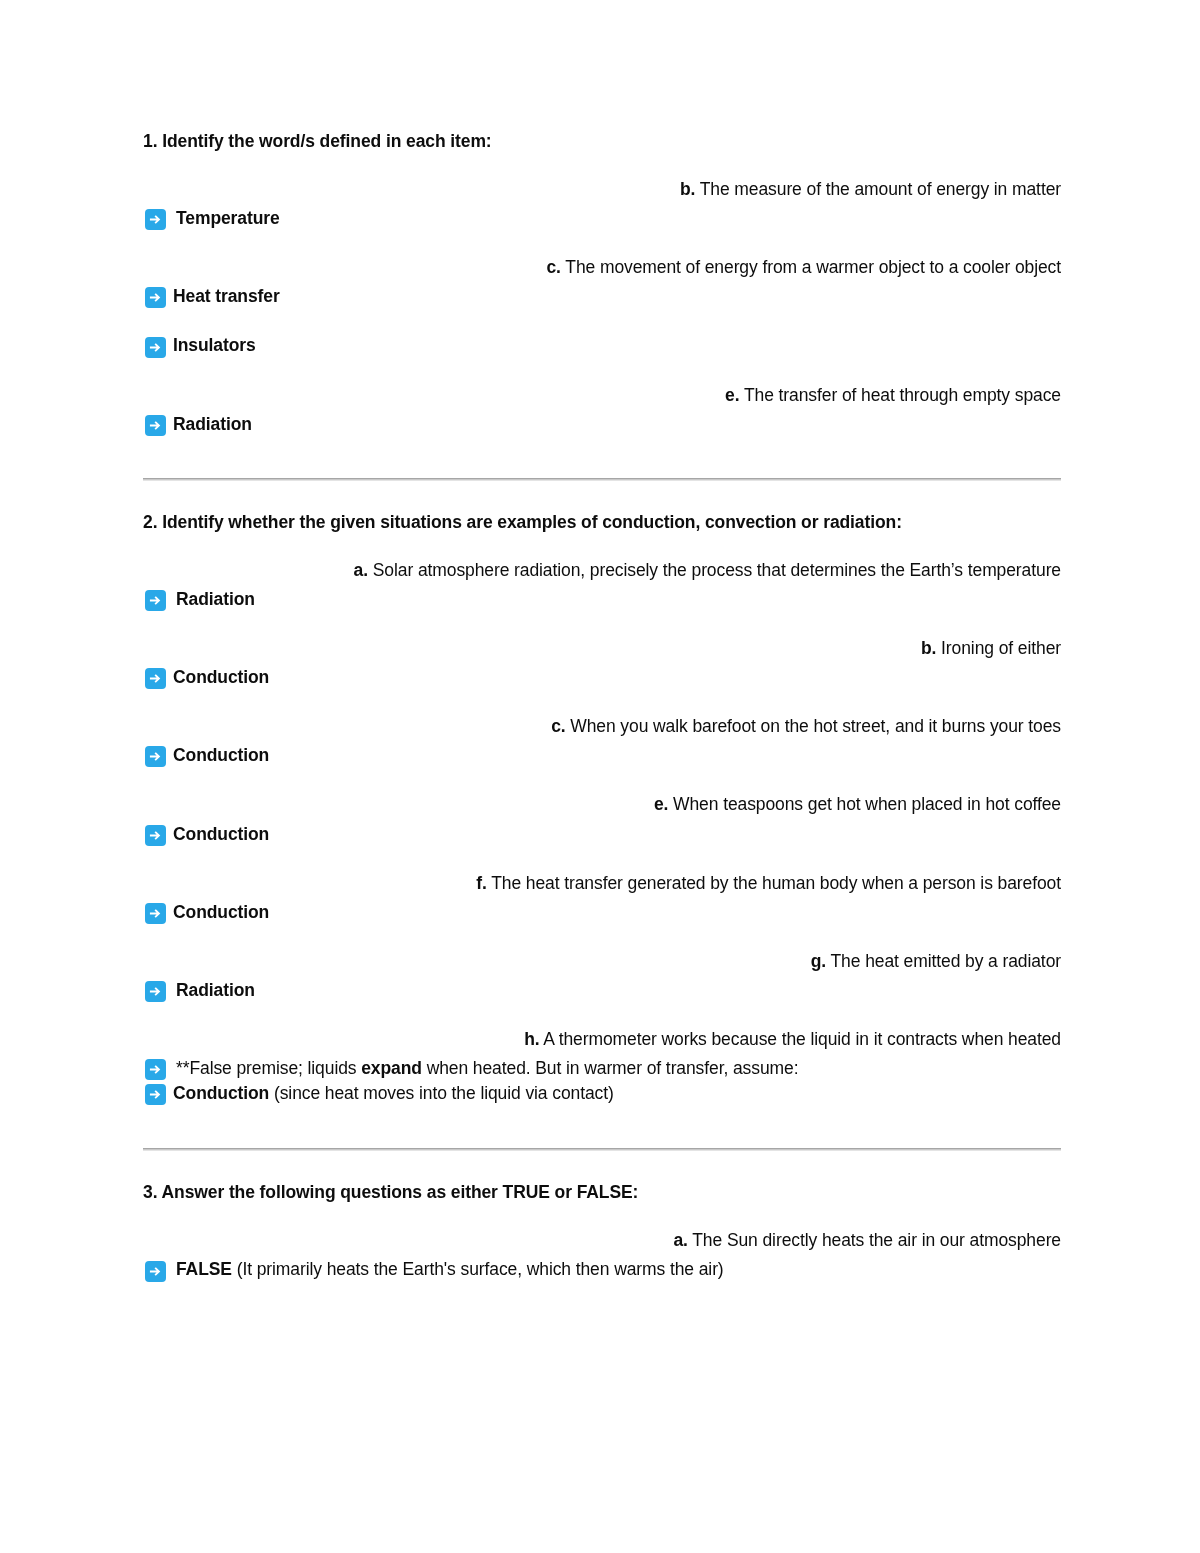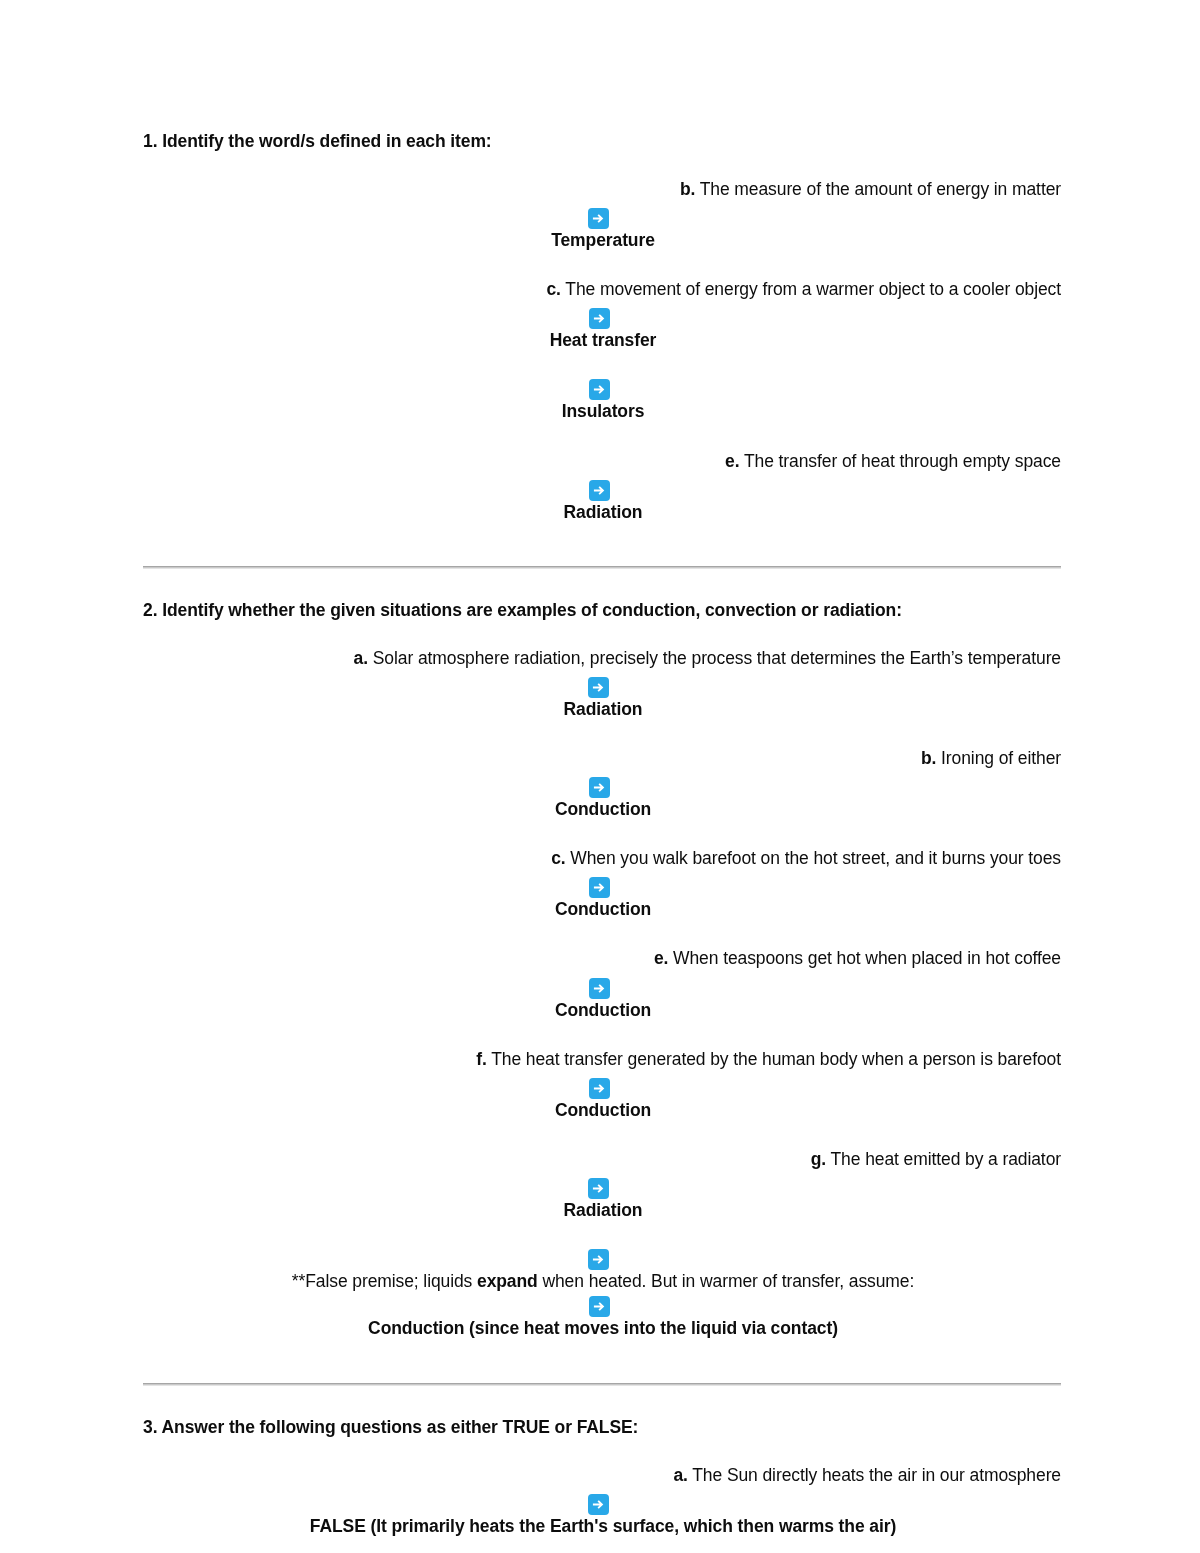--- a/index.html
+++ b/index.html
@@ -45,27 +45,26 @@
     margin: 0 0 6px 0;
     text-align: right;
   }
   .question .lbl {
     font-weight: bold;
   }
 
   
   .answer {
     display: flex;
-    align-items: center;
+    align-items: flex-end;
     font-size: 17.5px;
     line-height: 1.32;
     letter-spacing: -0.1px;
     margin: 0 0 2px 0;
     padding-left: 2px;
-    flex-direction: column;
   }
   .arrow-icon {
     flex: 0 0 auto;
     width: 21px;
     height: 21px;
     border-radius: 4px;
     background: #29a8e8;
     display: inline-flex;
     align-items: center;
     justify-content: center;
@@ -76,21 +75,21 @@
     display: block;
   }
   .answer-text {
     display: block;
     padding-top: 0px;
   }
   .answer-text.strong {
     font-weight: bold;
   }
   .answer-text b { font-weight: bold; }
-  .answer-text .reg { font-weight: bold; }
+  .answer-text .reg { font-weight: normal; }
 
   
   .answer.tight .arrow-icon { margin-right: 7px; }
 
   
   .divider {
     height: 3px;
     width: 918px;
     margin: 0;
     border: 0;
@@ -261,20 +260,24 @@
         <span class="arrow-icon">
           <svg width="15" height="15" viewBox="0 0 16 16" aria-hidden="true">
             <path d="M3 8 h7.2 M8.3 4.8 L11.7 8 L8.3 11.2" fill="none" stroke="#ffffff" stroke-width="1.9" stroke-linecap="square" stroke-linejoin="miter"></path>
           </svg>
         </span>
         <span class="answer-text strong">Radiation</span>
       </div>
     </div>
 
     <div class="qa-block">
+      <p class="question">
+        <span class="lbl">h.</span> 
+        <span>A thermometer works because the liquid in it contracts when heated</span>
+      </p>
       <div class="answer">
         <span class="arrow-icon">
           <svg width="15" height="15" viewBox="0 0 16 16" aria-hidden="true">
             <path d="M3 8 h7.2 M8.3 4.8 L11.7 8 L8.3 11.2" fill="none" stroke="#ffffff" stroke-width="1.9" stroke-linecap="square" stroke-linejoin="miter"></path>
           </svg>
         </span>
         <span class="answer-text"><span>**False premise; liquids </span><b>expand</b><span> when heated. But in warmer of transfer, assume:</span></span>
       </div>
       <div class="answer tight">
         <span class="arrow-icon">

